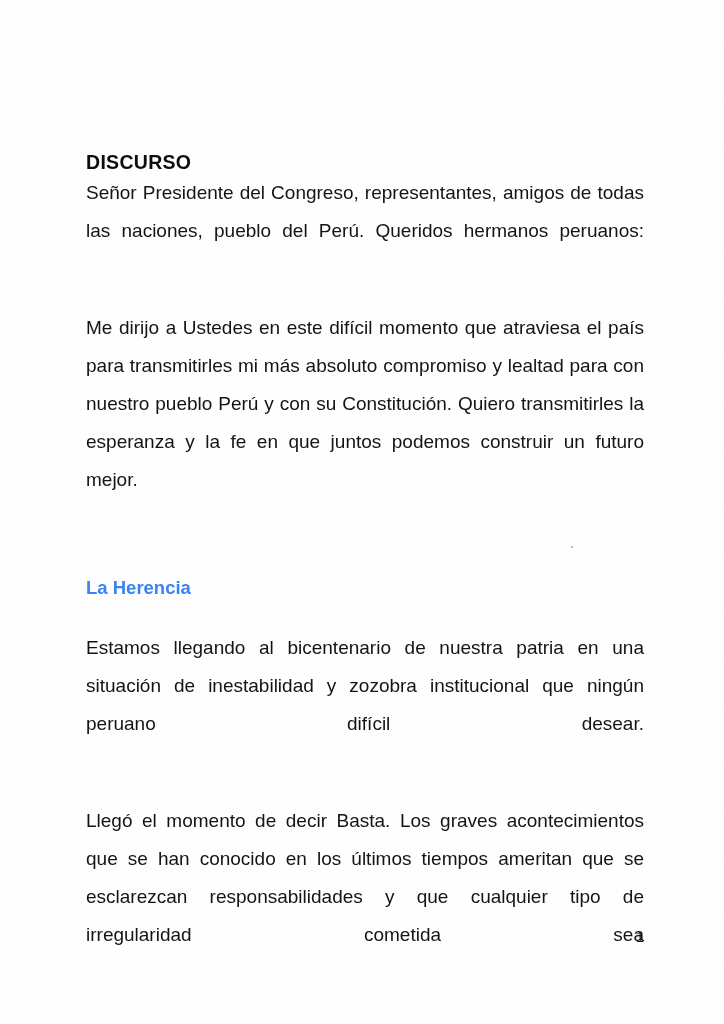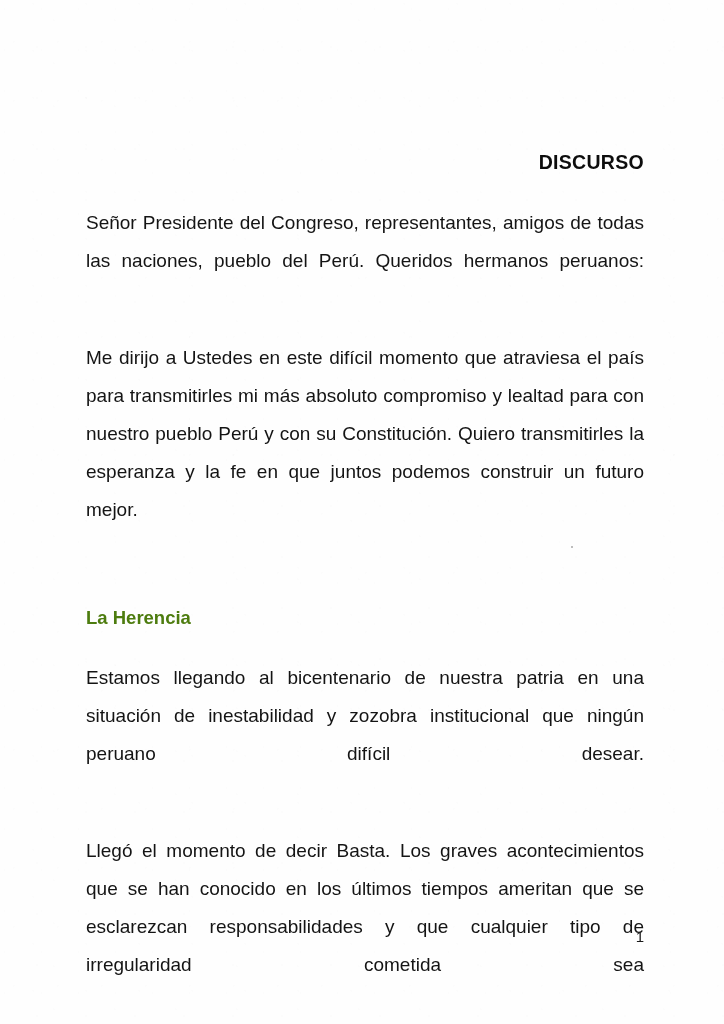--- a/index.html
+++ b/index.html
@@ -40,55 +40,54 @@
 
   
   .content {
     position: absolute;
     left: 86px;
     top: 0;
     width: 558px;
   }
 
   .doc-title {
-    text-align: right;
+    text-align: left;
     font-weight: bold;
     font-size: 19.5px;
     letter-spacing: 0.3px;
     margin: 0;
     padding-top: 151px;
     color: #0d0d0d;
   }
 
   .para {
     text-align: justify;
     text-justify: inter-word;
     font-size: 19px;
     line-height: 38px;
     margin: 0;
     color: #141414;
     -webkit-font-smoothing: antialiased;
   }
 
   .para.first-block {
-    margin-top: 30px;
   }
 
   .para + .para {
     margin-top: 21px;
   }
 
   .section-heading {
     font-weight: bold;
     font-size: 18.5px;
     line-height: 34px;
     margin: 0;
     padding-top: 34px;
     text-align: left;
-    color: #4d7c0f;
+    color: #3b82f6;
   }
 
   .section-heading + .para {
     margin-top: 24px;
   }
 
   
   .para::after {
     content: "";
     display: inline-block;

